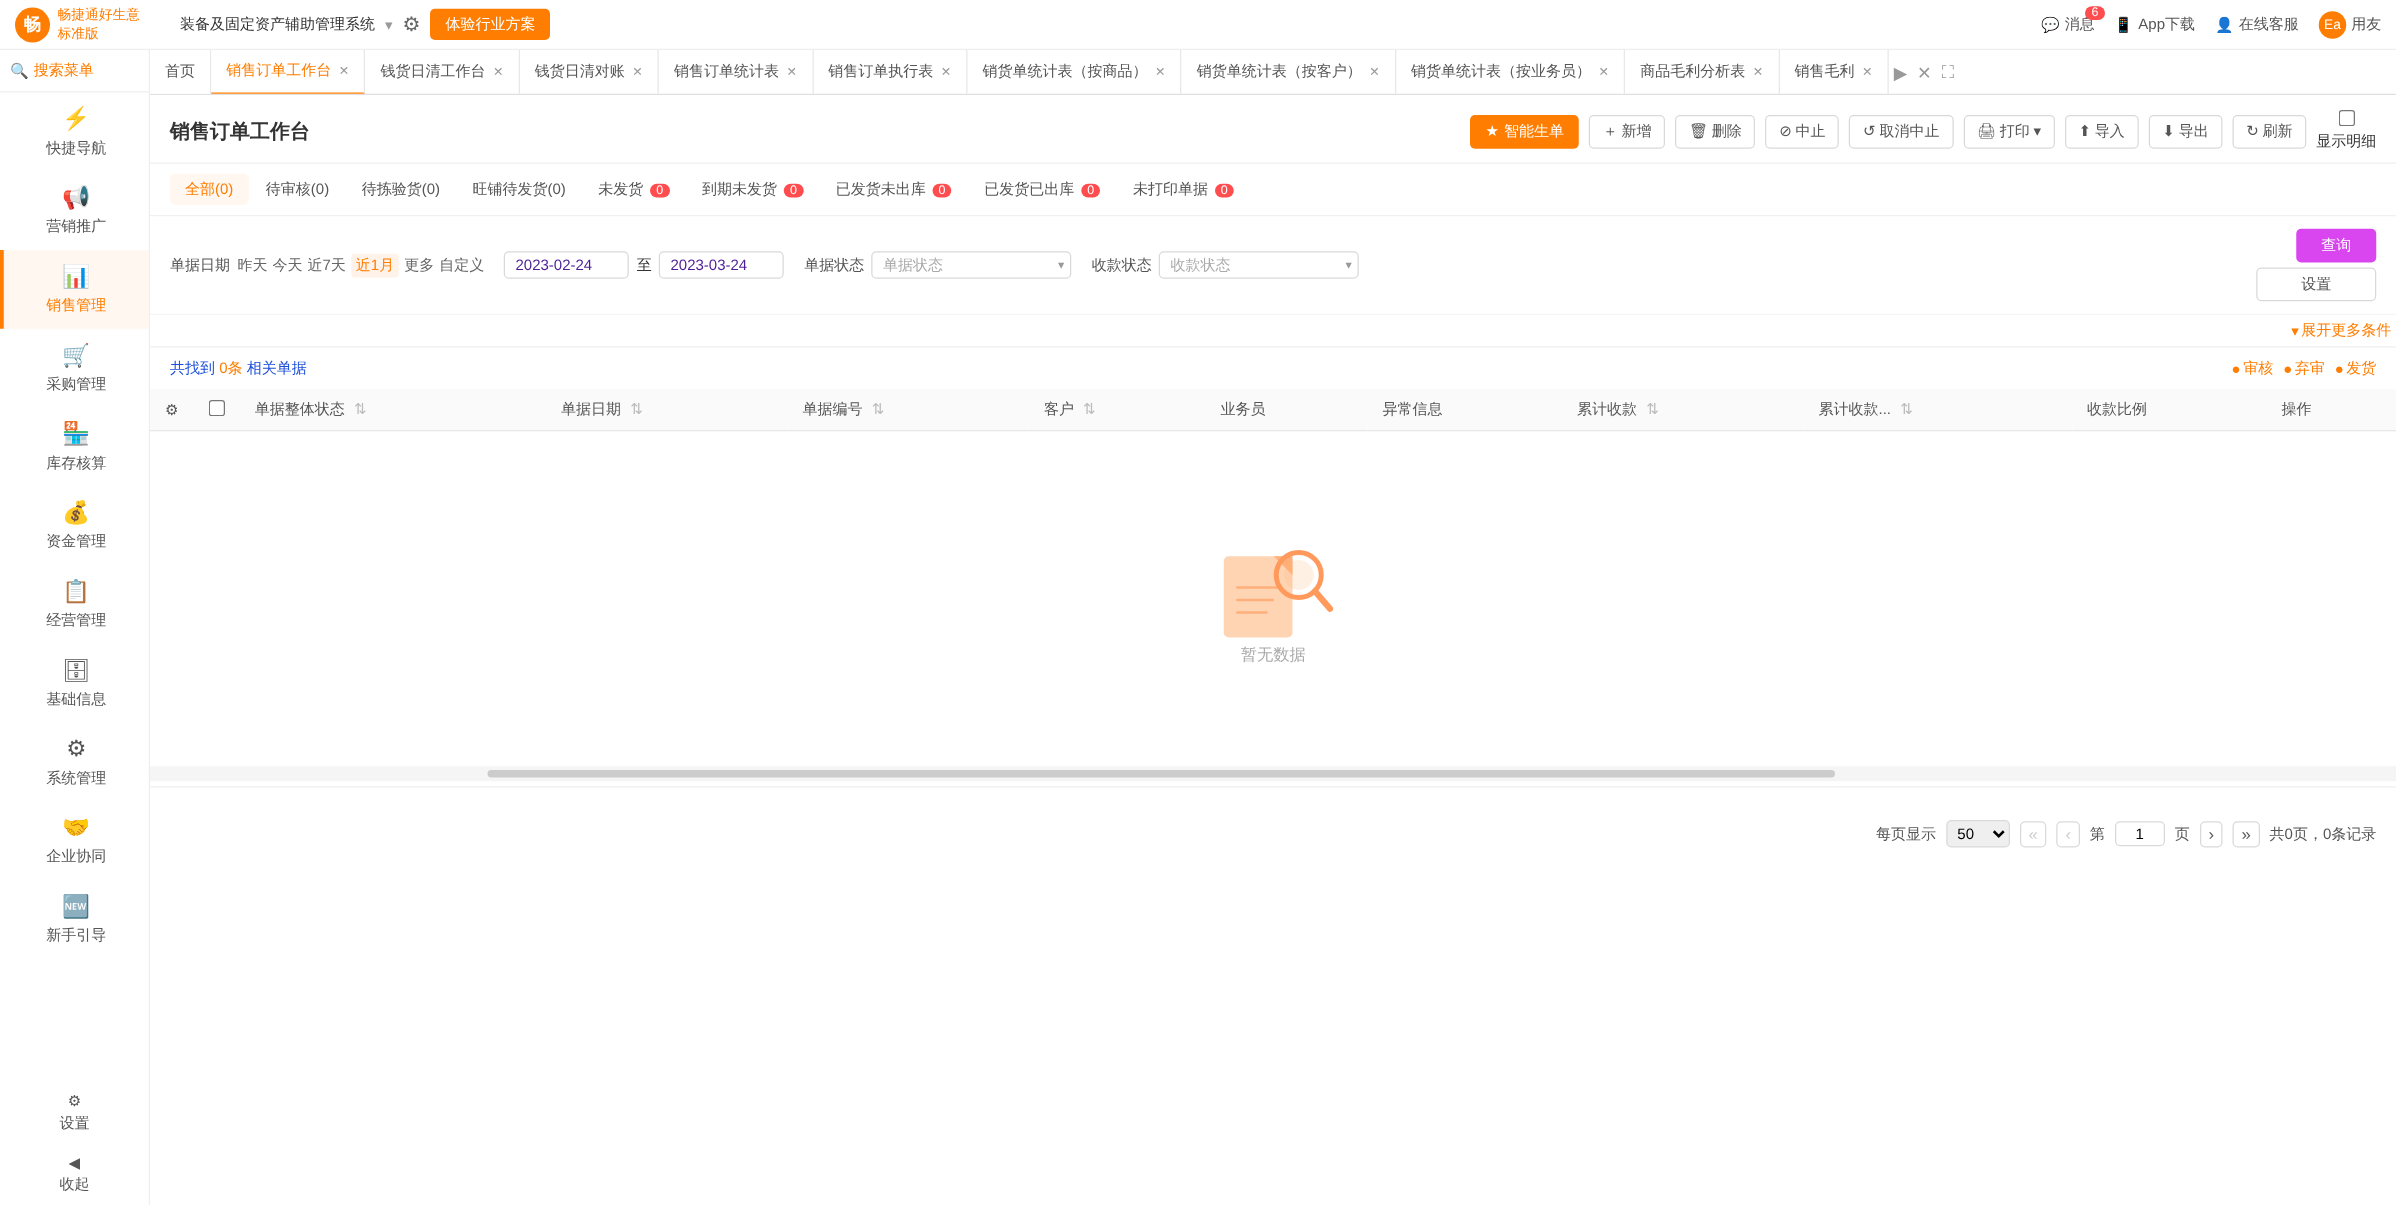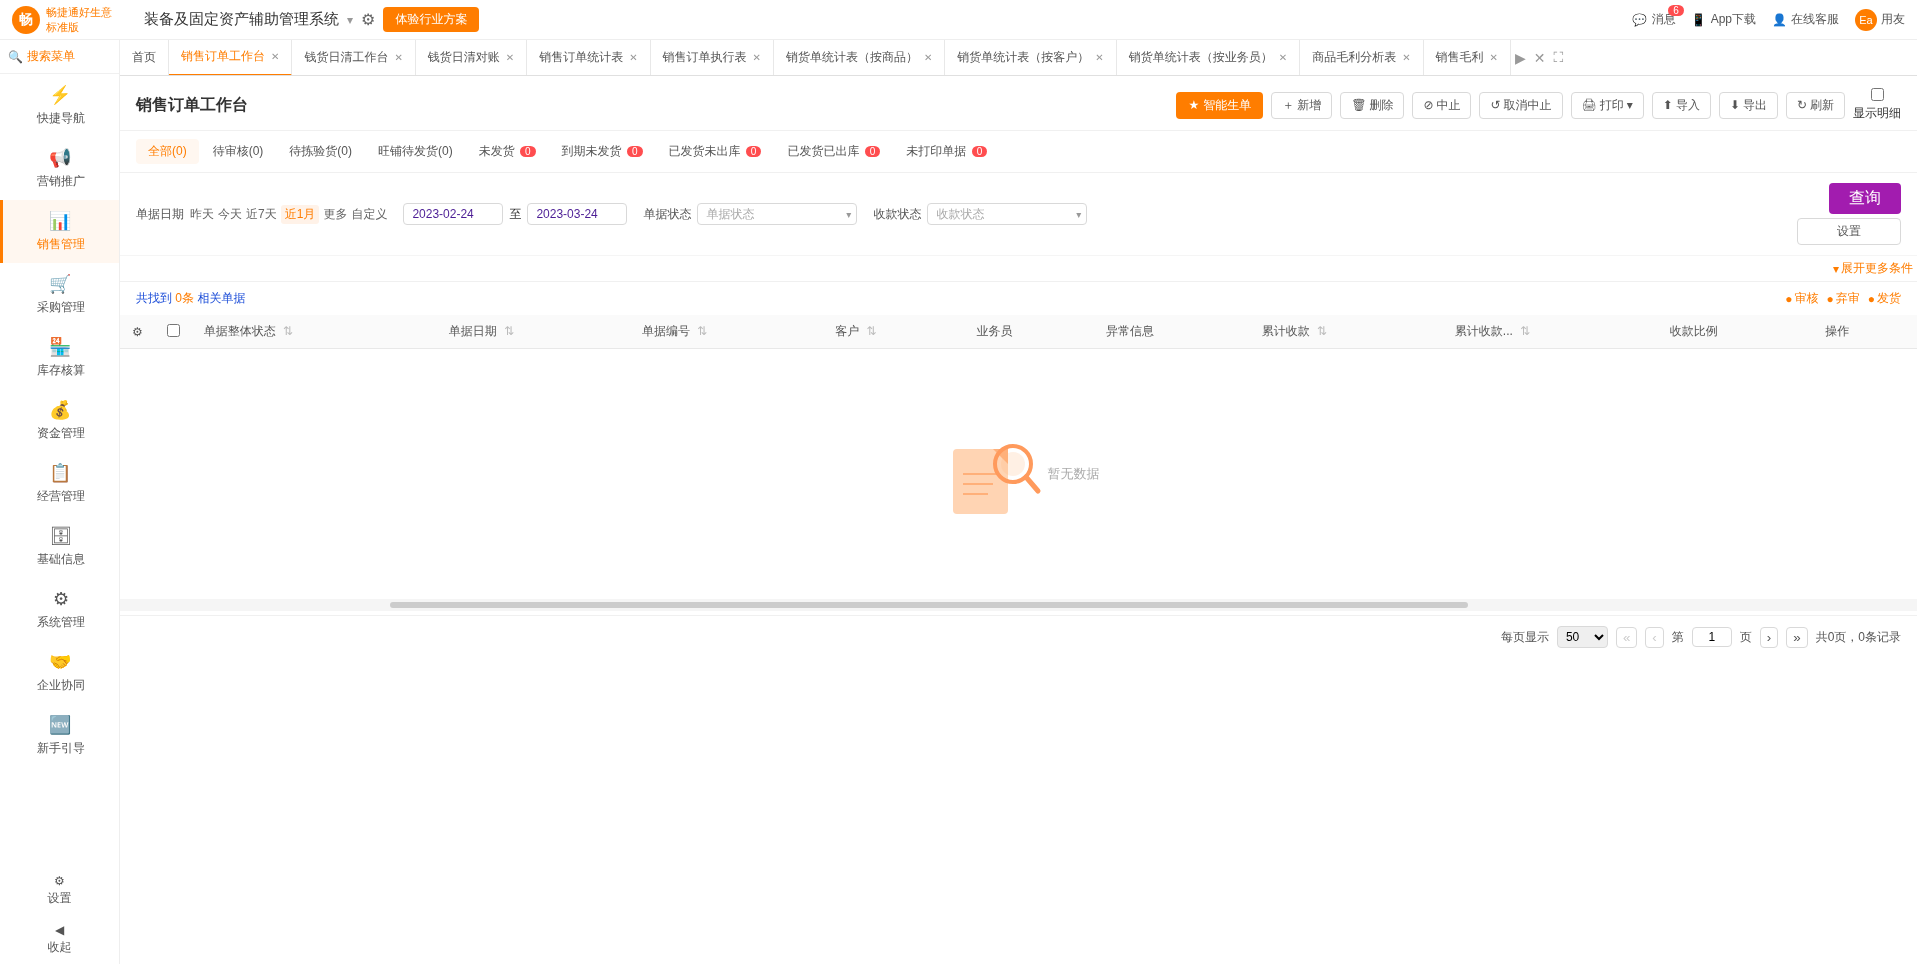--- a/index.html
+++ b/index.html
@@ -12,21 +12,21 @@
     .sidebar { width: 120px; background: #fff; border-right: 1px solid #eee; display: flex; flex-direction: column; flex-shrink: 0; }
     .content-area { flex: 1; display: flex; flex-direction: column; overflow: hidden; }
     .tab-bar { height: 36px; background: #fff; display: flex; align-items: center; border-bottom: 1px solid #e0e0e0; flex-shrink: 0; overflow: hidden; }
     .main-content { flex: 1; overflow: auto; background: #fff; padding: 0; }
 
     
     .logo-area { display: flex; align-items: center; gap: 6px; width: 120px; flex-shrink: 0; }
     .logo-icon { width: 28px; height: 28px; background: #ff7d00; border-radius: 50%; display: flex; align-items: center; justify-content: center; color: #fff; font-size: 14px; font-weight: bold; }
     .logo-text { font-size: 11px; color: #ff7d00; line-height: 1.3; }
     .top-bar-middle { display: flex; align-items: center; gap: 8px; flex: 1; padding-left: 12px; }
-    .system-title { font-size: 15px; color: #333; }
+    .system-title { font-size: 12px; color: #333; }
     .dropdown-btn { border: none; background: none; cursor: pointer; color: #999; font-size: 12px; }
     .gear-btn { border: none; background: none; cursor: pointer; color: #666; font-size: 16px; }
     .trial-btn { background: #ff7d00; color: #fff; border: none; border-radius: 4px; padding: 4px 12px; cursor: pointer; font-size: 12px; }
     .top-bar-right { display: flex; align-items: center; gap: 16px; margin-left: auto; }
     .top-bar-right-item { display: flex; align-items: center; gap: 4px; font-size: 12px; color: #555; cursor: pointer; position: relative; }
     .badge { background: #ff4d4f; color: #fff; border-radius: 10px; padding: 0 5px; font-size: 10px; position: absolute; top: -6px; right: -8px; }
 
     
     .sidebar-search { padding: 8px; border-bottom: 1px solid #f0f0f0; display: flex; align-items: center; gap: 4px; color: #ff7d00; font-size: 12px; cursor: pointer; }
     .sidebar-item { display: flex; flex-direction: column; align-items: center; padding: 10px 0; cursor: pointer; color: #555; font-size: 12px; gap: 4px; border-left: 3px solid transparent; }
@@ -76,25 +76,25 @@
     .table-action-btn { font-size: 12px; color: #555; cursor: pointer; display: flex; align-items: center; gap: 2px; }
     .table-action-btn.orange { color: #ff7d00; }
 
     
     .data-table { width: 100%; border-collapse: collapse; font-size: 12px; }
     .data-table th { background: #fafafa; border-bottom: 1px solid #e8e8e8; padding: 8px 12px; text-align: left; color: #555; font-weight: normal; white-space: nowrap; }
     .data-table td { border-bottom: 1px solid #f0f0f0; padding: 8px 12px; color: #333; }
     .data-table th .sort-icon { color: #bbb; margin-left: 4px; }
 
     
-    .empty-state { display: flex; flex-direction: row; align-items: center; justify-content: center; padding: 80px 0; }
+    .empty-state { display: flex; flex-direction: column; align-items: center; justify-content: flex-start; padding: 80px 0; }
     .empty-text { font-size: 13px; color: #aaa; }
 
     
-    .pagination { display: flex; align-items: center; justify-content: flex-end; padding: 10px 16px; border-top: 1px solid #f0f0f0; gap: 8px; font-size: 12px; color: #555; }
+    .pagination { display: flex; align-items: center; justify-content: flex-end; padding: 26px 16px; border-top: 1px solid #f0f0f0; gap: 8px; font-size: 12px; color: #555; }
     .pagination select { border: 1px solid #d9d9d9; border-radius: 4px; padding: 2px 4px; font-size: 12px; }
     .pagination-btn { border: 1px solid #d9d9d9; background: #fff; border-radius: 4px; padding: 2px 6px; cursor: pointer; color: #555; }
     .pagination-btn:disabled { color: #ccc; cursor: not-allowed; }
     .page-input { border: 1px solid #d9d9d9; border-radius: 4px; padding: 2px 6px; width: 40px; text-align: center; font-size: 12px; }
 
     
     ::-webkit-scrollbar { width: 6px; height: 6px; }
     ::-webkit-scrollbar-track { background: #f5f5f5; }
     ::-webkit-scrollbar-thumb { background: #ccc; border-radius: 3px; }
 
@@ -368,21 +368,21 @@
           </div>
           <div class="search-item">
             <span class="search-label">收款状态</span>
             <div class="select-wrapper">
               <select class="select-input">
                 <option value="">收款状态</option>
               </select>
             </div>
           </div>
           <div style="display:flex;flex-direction:column;gap:4px;margin-left:auto;">
-            <button style="background:#a21caf;color:#fff;border:none;border-radius:4px;padding:5px 20px;cursor:pointer;font-size:16px;margin-left:32px;">查询</button>
+            <button style="background:#d946ef;color:#fff;border:none;border-radius:4px;padding:5px 20px;cursor:pointer;font-size:12px;margin-left:32px;">查询</button>
             <button style="background:#fff;color:#555;border:1px solid #d9d9d9;border-radius:4px;padding:4px 20px;cursor:pointer;font-size:12px;">设置</button>
           </div>
         </div>
 
         <div style="display:flex;justify-content:center;padding:4px;border-bottom:1px solid #f0f0f0;">
           <span class="expand-btn">
             <span>▾</span>
             <span>展开更多条件</span>
           </span>
         </div>

